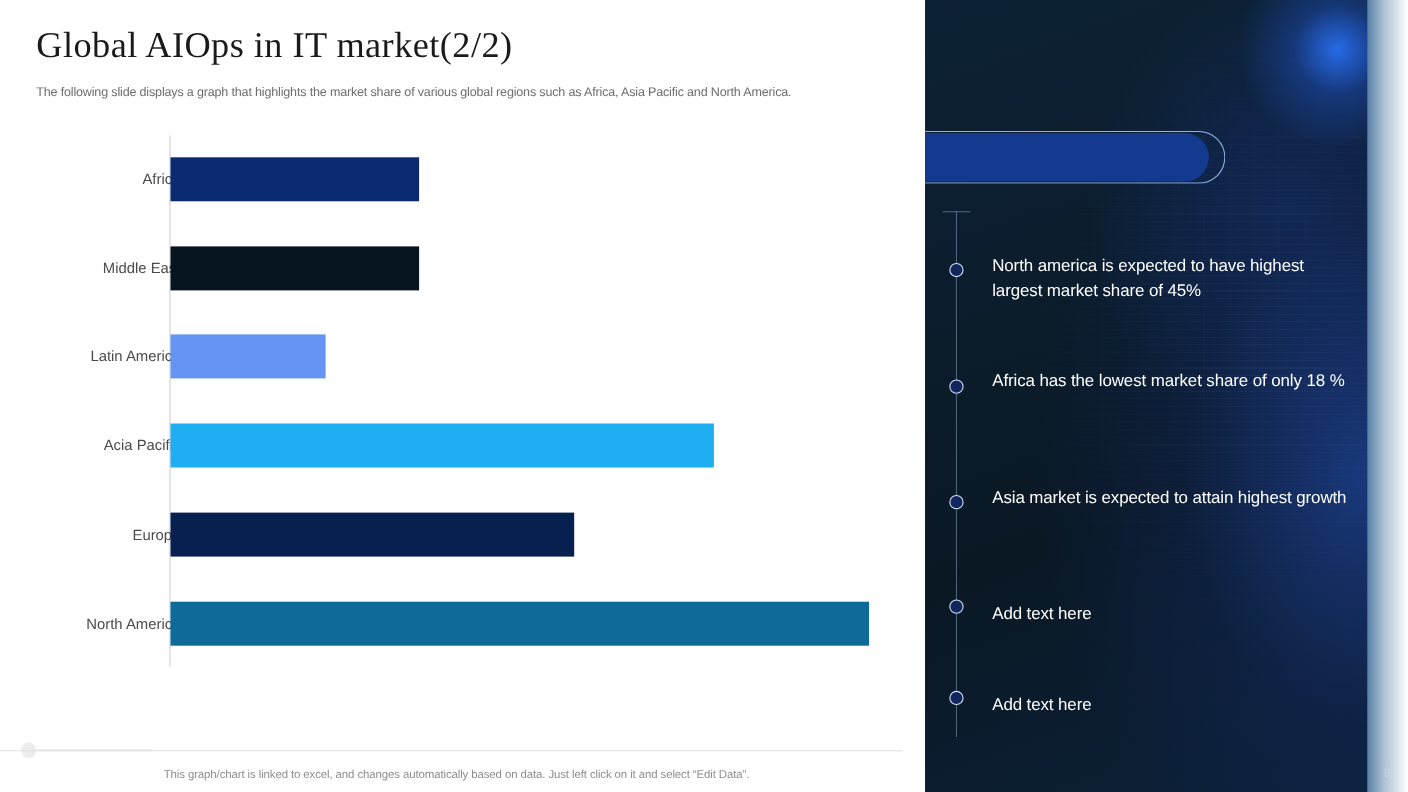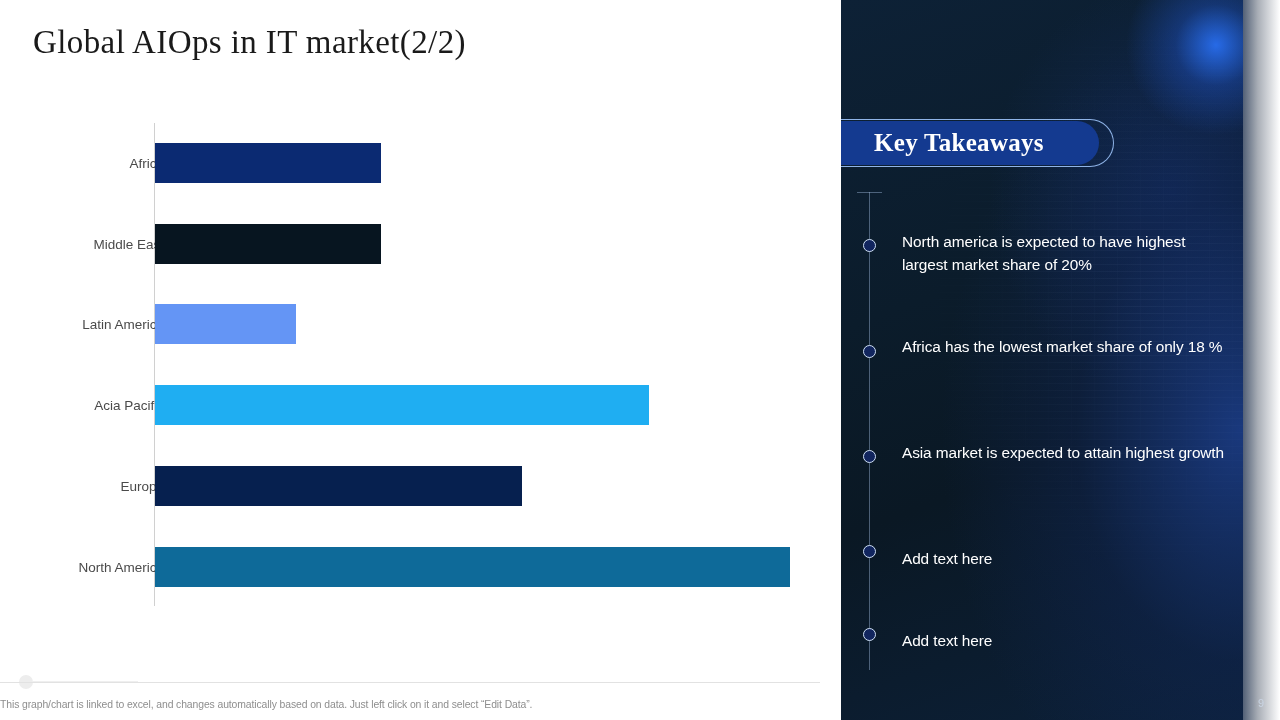--- a/index.html
+++ b/index.html
@@ -5,21 +5,21 @@
   * { margin:0; padding:0; box-sizing:border-box; }
   html, body {
     width:1280px; height:720px;
     background:#ffffff;
     font-family:"Liberation Sans", sans-serif;
     overflow:hidden;
   }
   #slide {
     position:relative;
     width:1280px; height:720px;
-    background:#000000;
+    background:#0c4a6e;
   }
 
   
   #left-panel {
     position:absolute; left:0; top:0;
     width:841px; height:720px;
     background:#ffffff;
   }
   #page-title {
     position:absolute; left:33px; top:24px;
@@ -63,21 +63,21 @@
     height:40px;
   }
 
   
   #footer-divider {
     position:absolute; left:0px; top:682px;
     width:820px; height:1px; background:#e2e2e2;
   }
   #footer-note {
     position:absolute; left:0px; top:699px;
-    width:830px; text-align:left;
+    width:830px; text-align:center;
     font-size:10.4px; color:#8e8e8e;
     letter-spacing:-0.1px; white-space:nowrap;
   }
   #deco-dot {
     position:absolute; left:19px; top:675px;
     width:14px; height:14px; border-radius:50%;
     background:#ededed;
   }
   #deco-line {
     position:absolute; left:33px; top:681px;
@@ -169,20 +169,21 @@
   }
 </style>
 </head>
 <body>
 
 <div id="slide">
 
   <div id="left-panel">
 
     <div id="page-title">Global AIOps in IT market(2/2)</div>
+    <div id="page-subtitle">The following slide displays a graph that highlights the market share of various global regions such as Africa, Asia Pacific and North America.</div>
 
     <div id="chart-area">
       <div id="chart-plot">
         <div id="y-axis-line"></div>
         <div id="bars-container">
             <div class="bar-row" style="top: 5px;">
               <div class="bar-label">Africa</div>
               <div class="bar-rect" title="Africa: 16" style="width: 225.778px; background: rgb(11, 42, 114);"></div>
             </div>
             <div class="bar-row" style="top: 85.7px;">
@@ -216,28 +217,27 @@
     <div id="footer-note">This graph/chart is linked to excel,  and changes automatically based on data. Just left click on it and select “Edit Data”.</div>
   </div>
 
   <div id="right-panel">
     <div id="rp-bg"></div>
     <div id="rp-texture"></div>
     <div id="rp-fade-right"></div>
 
     <div id="kt-pill-outline"></div>
     <div id="kt-pill-fill"></div>
-    <div id="kt-pill-label">Key Takeaways</div>
 
     <div id="timeline-tick"></div>
     <div id="timeline-line"></div>
     <div id="takeaways-container">
         <div class="kt-item" style="top: 0px;">
           <div class="kt-bullet" style="top: 238.5px;"></div>
-          <div class="kt-text" style="top: 230px;">North america is expected to have highest largest market share of 20%</div>
+          <div class="kt-text" style="top: 230px;">North america is expected to have highest largest market share of 45%</div>
         </div>
         <div class="kt-item" style="top: 0px;">
           <div class="kt-bullet" style="top: 344.5px;"></div>
           <div class="kt-text" style="top: 335px;">Africa has the lowest market share of only 18 %</div>
         </div>
         <div class="kt-item" style="top: 0px;">
           <div class="kt-bullet" style="top: 449.5px;"></div>
           <div class="kt-text" style="top: 441px;">Asia market is expected to attain highest growth</div>
         </div>
         <div class="kt-item" style="top: 0px;">

